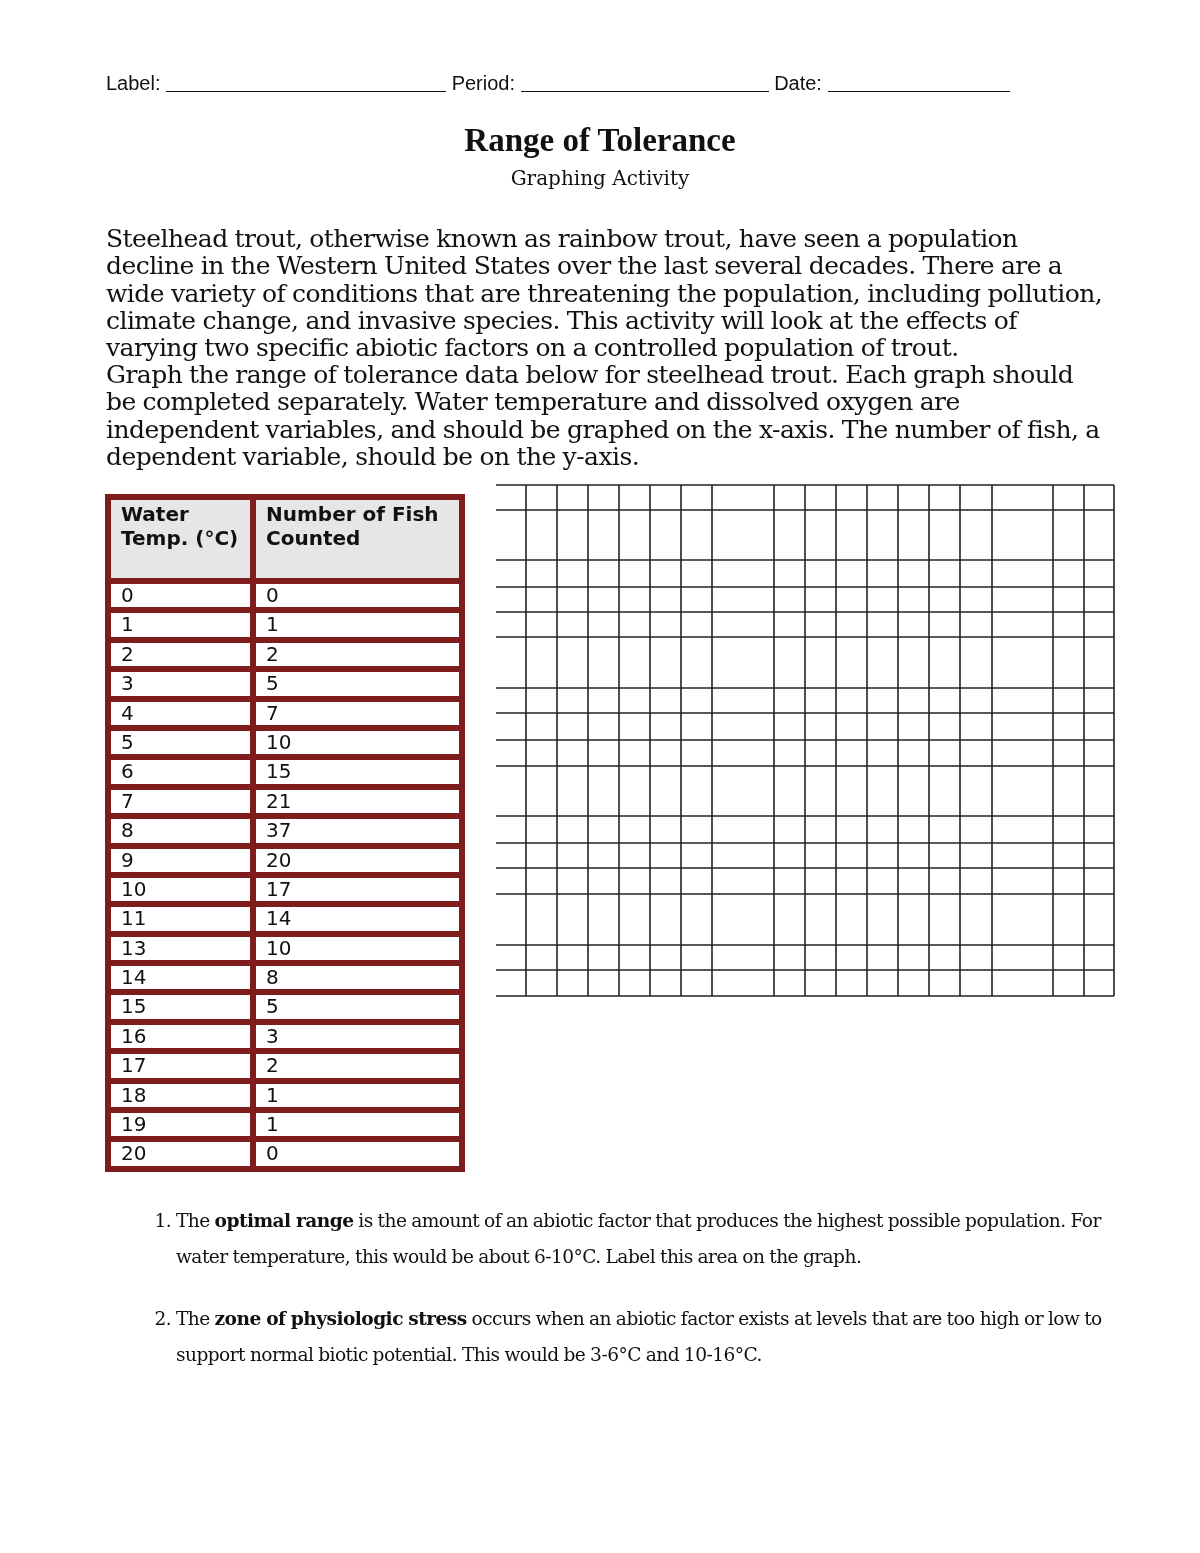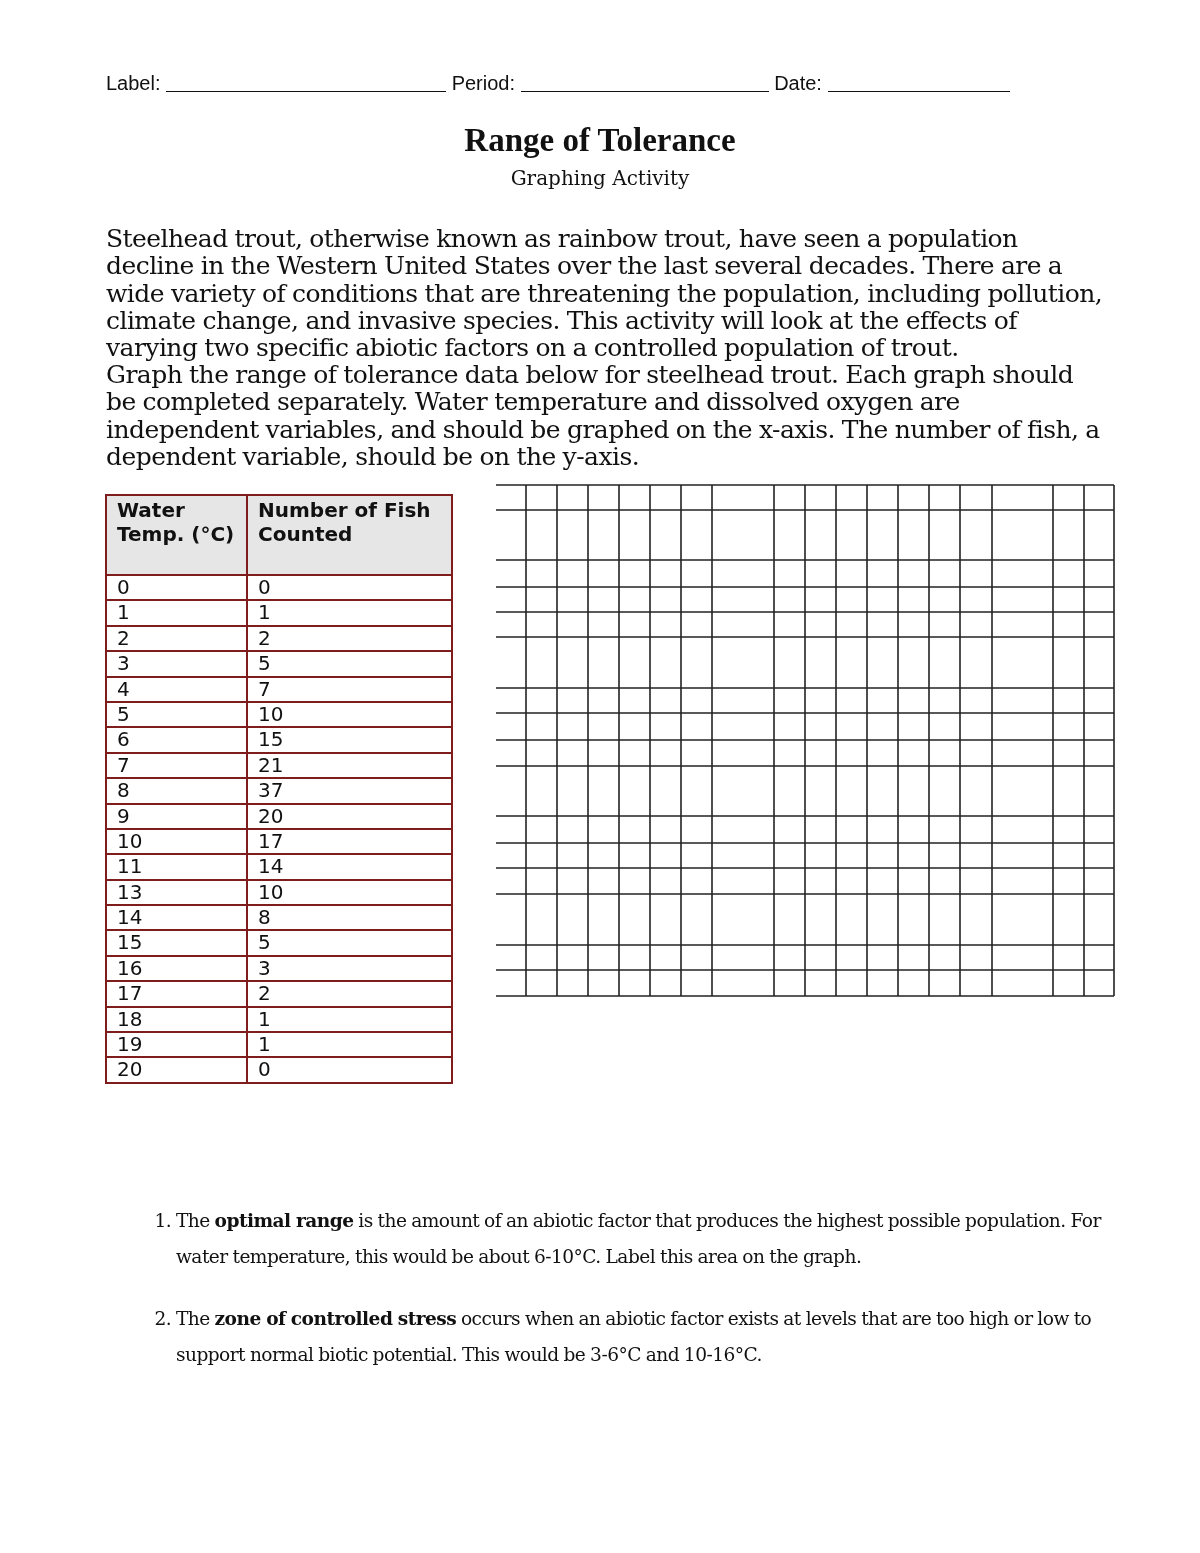--- a/index.html
+++ b/index.html
@@ -13,21 +13,21 @@
   #header-line .blank { display: inline-block; border-bottom: 1.5px solid #111; height: 19px; vertical-align: bottom; margin-bottom: 3px; }
 
   #title { position: absolute; left: 0; width: 1200px; top: 122px; text-align: center; font-size: 33px; font-weight: bold; }
   #subtitle { position: absolute; left: 0; width: 1200px; top: 164px; text-align: center; font-size: 22px; }
 
   .para { position: absolute; left: 106px; width: 1000px; font-size: 25px; line-height: 27.3px; letter-spacing: -0.55px; word-spacing: -0.5px; }
   #intro { top: 225px; }
   #instructions { top: 361px; }
 
   #data-table { position: absolute; left: 105px; top: 494px; border-collapse: collapse; border: 2.5px solid #111; }
-  #data-table td, #data-table th { border: 2px solid #7f1d1d; padding: 0 0 0 10px; text-align: left; vertical-align: top; font-size: 20px; font-weight: normal; height: 23.4px; line-height: 23px; }
+  #data-table td, #data-table th { border: 6px solid #7f1d1d; padding: 0 0 0 10px; text-align: left; vertical-align: top; font-size: 20px; font-weight: normal; height: 23.4px; line-height: 23px; }
   #data-table th { background: #e6e6e6; font-weight: bold; height: 76px; line-height: 24px; padding-top: 2px; font-size: 20px; }
   #data-table .c1 { width: 129px; }
   #data-table .c2 { width: 193px; }
 
   #grid { position: absolute; left: 0; top: 0; }
 
   ol#questions { position: absolute; left: 130px; top: 1203px; width: 960px; margin: 0; padding: 0 0 0 46px; font-size: 18.6px; line-height: 36px; letter-spacing: -0.55px; word-spacing: -0.5px; }
   ol#questions li { margin-bottom: 26px; padding-left: 0; }
   ol#questions li::marker { font-size: 18.6px; }
 </style>
@@ -166,14 +166,14 @@
     <line x1="929" x2="929" y1="485" y2="996" stroke="#222222" stroke-width="1.6"></line>
     <line x1="960" x2="960" y1="485" y2="996" stroke="#222222" stroke-width="1.6"></line>
     <line x1="992" x2="992" y1="485" y2="996" stroke="#222222" stroke-width="1.6"></line>
     <line x1="1053" x2="1053" y1="485" y2="996" stroke="#222222" stroke-width="1.6"></line>
     <line x1="1084" x2="1084" y1="485" y2="996" stroke="#222222" stroke-width="1.6"></line>
     <line x1="1114" x2="1114" y1="485" y2="996" stroke="#222222" stroke-width="1.6"></line>
   </svg>
 
 <ol id="questions" class="serif">
   <li><span>The </span><b>optimal range</b><span> is the amount of an abiotic factor that produces the highest possible population.  For water temperature, this would be about 6-10°C.  Label this area on the graph.</span></li>
-  <li><span>The </span><b>zone of controlled stress</b><span> occurs when an abiotic factor exists at levels that are too high or low to support normal biotic potential.  This would be 3-6°C and 10-16°C.</span></li>
+  <li><span>The </span><b>zone of physiologic stress</b><span> occurs when an abiotic factor exists at levels that are too high or low to support normal biotic potential.  This would be 3-6°C and 10-16°C.</span></li>
 </ol>
 
 </body></html>

